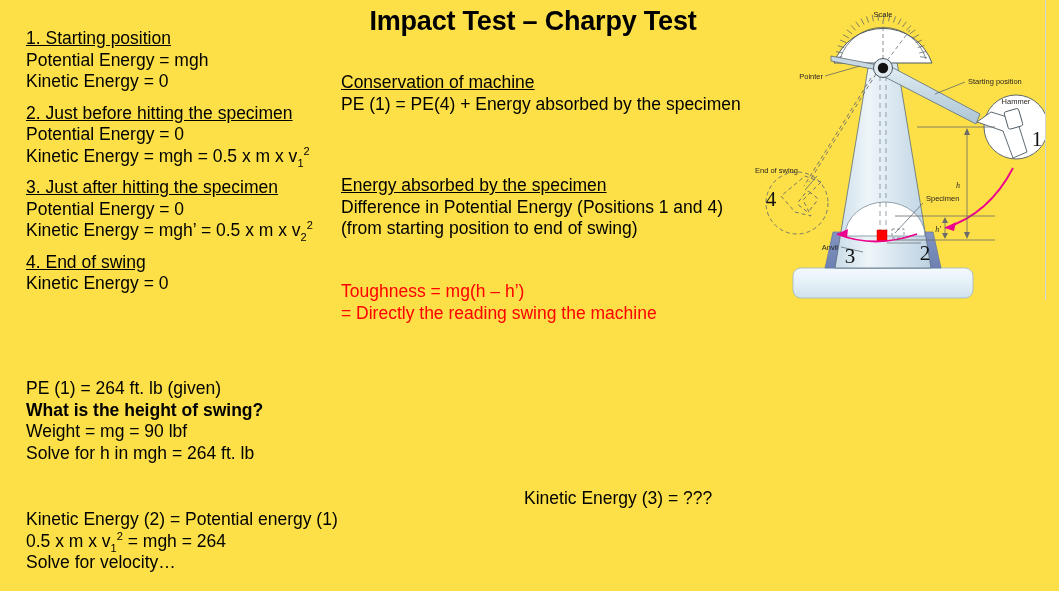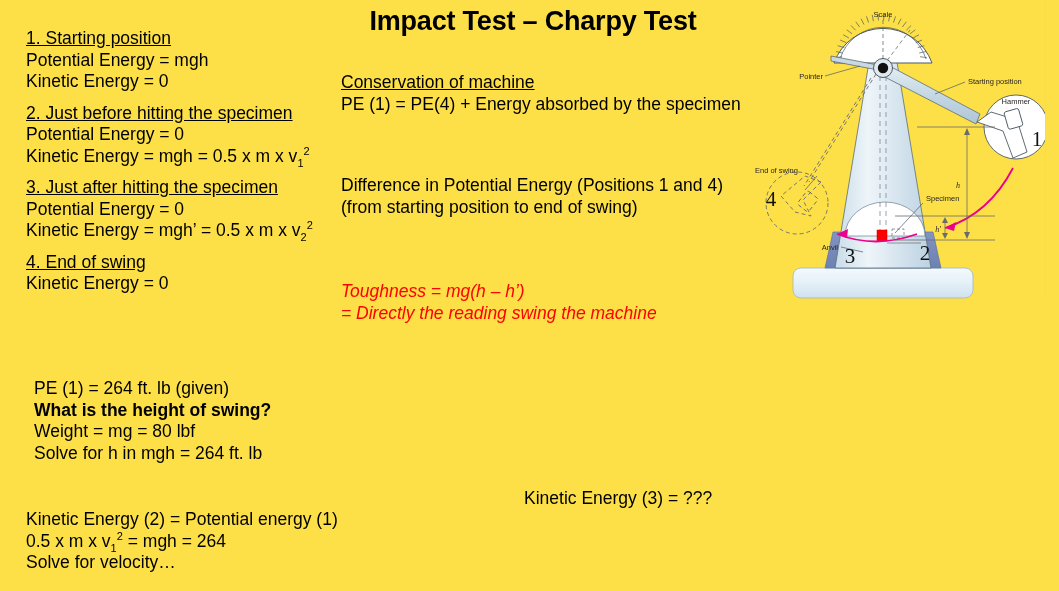--- a/index.html
+++ b/index.html
@@ -36,33 +36,33 @@
   .txt {
     font-size: 17.5px;
     line-height: 21.5px;
     white-space: nowrap;
   }
   .hd {
     font-weight: normal;
     text-decoration: underline;
   }
   .bld { font-weight: bold; }
-  .red { color: #ff0000; font-style: italic; }
+  .red { color: #ff0000; }
   .gap { height: 10px; }
   sub, sup {
     font-size: 11px;
     line-height: 0;
   }
 
   
   #col-left   { left: 26px;  top: 28px;  }
   #col-mid    { left: 341px; top: 72px;  }
   #col-mid2   { left: 341px; top: 175px; }
   #col-red    { left: 341px; top: 281px; }
-  #block-low  { left: 26px;  top: 378px; margin-left: 8px; }
+  #block-low  { left: 26px;  top: 378px; }
   #block-low2 { left: 26px;  top: 509px; }
   #ke3        { left: 516px; top: 488px; margin-left: 8px; }
 
   
   #figure {
     left: 745px;
     top: 0px;
     width: 300px;
     height: 310px;
   }
@@ -126,33 +126,34 @@
       <div>Kinetic Energy = 0</div>
     </div>
   </div>
 
   <div class="abs txt" id="col-mid">
     <div class="hd">Conservation of machine</div>
     <div>PE (1) = PE(4) + Energy absorbed by the specimen</div>
   </div>
 
   <div class="abs txt" id="col-mid2">
+    <div class="hd">Energy absorbed by the specimen</div>
     <div>Difference in Potential Energy (Positions 1 and 4)</div>
     <div>(from starting position to end of swing)</div>
   </div>
 
   <div class="abs txt red" id="col-red">
     <div>Toughness = mg(h – h’)</div>
     <div>= Directly the reading swing the machine</div>
   </div>
 
   <div class="abs txt" id="block-low">
     <div>PE (1) = 264 ft. lb (given)</div>
     <div class="bld">What is the height of swing?</div>
-    <div>Weight = mg = 80 lbf</div>
+    <div>Weight = mg = 90 lbf</div>
     <div>Solve for h in mgh = 264 ft. lb</div>
   </div>
 
   <div class="abs txt" id="block-low2">
     <div>Kinetic Energy (2) = Potential energy (1)</div>
     <div><span>0.5 x m x v</span><sub>1</sub><sup>2</sup><span> = mgh = 264</span></div>
     <div>Solve for velocity…</div>
   </div>
 
   <div class="abs txt" id="ke3">Kinetic Energy (3) = ???</div>

